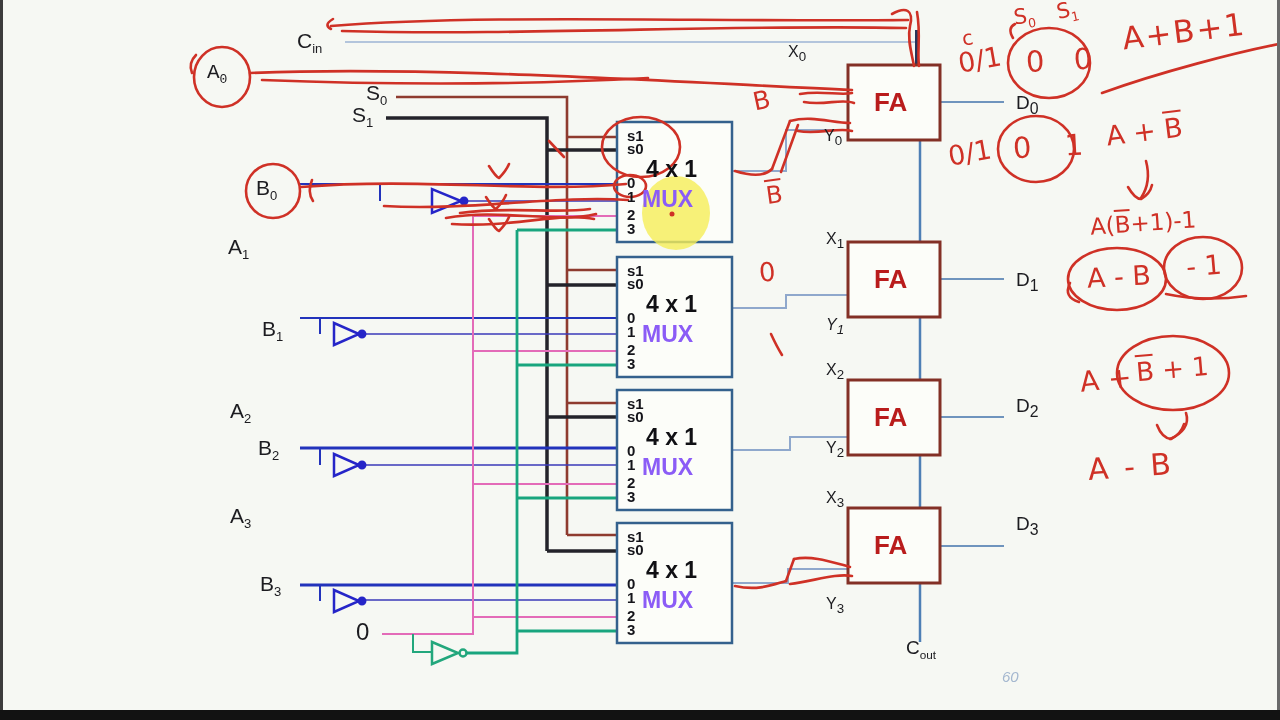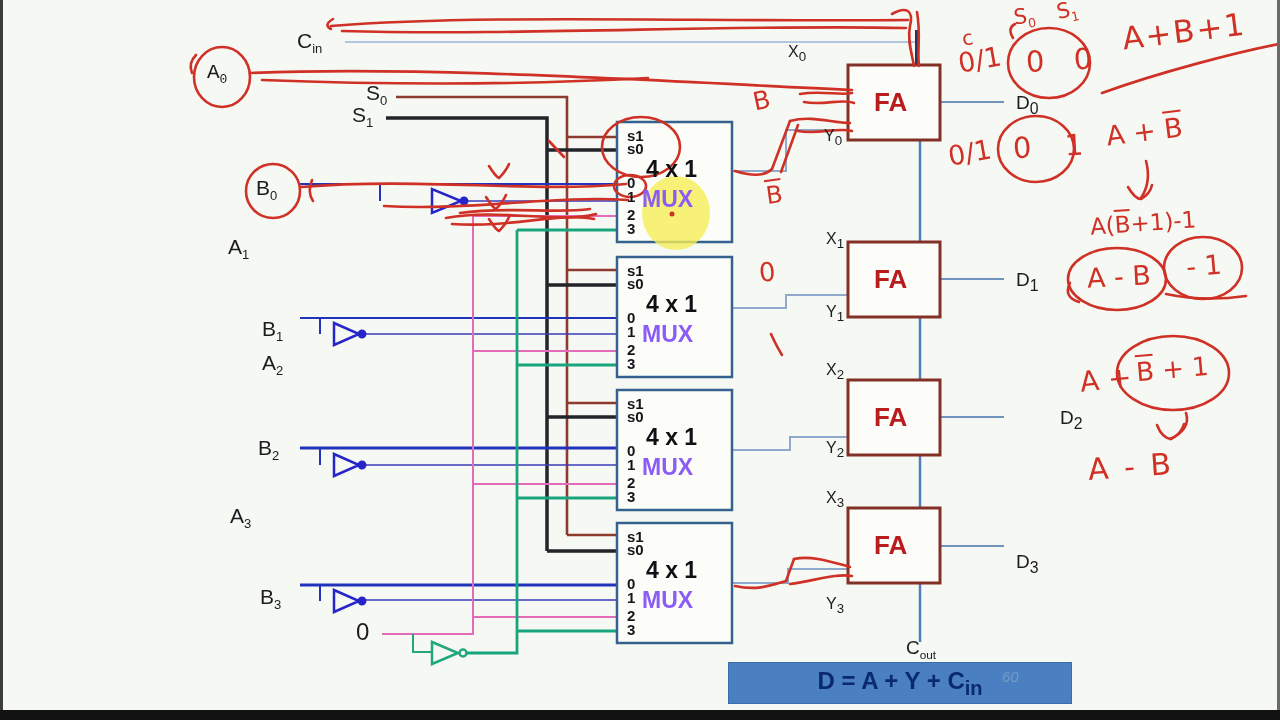--- a/index.html
+++ b/index.html
@@ -193,26 +193,26 @@
     <path d="M1186,413 C1190,425 1182,434 1170,439"></path>
     <path d="M1157,425 q5,13 14,14 q10,-5 13,-15"></path>
   </g>
 </svg>
 
 <span class="lbl" style="left:297px;top:30px;"><span>C</span><sub>in</sub></span>
 <span class="lbl" style="left:366px;top:82px;"><span>S</span><sub>0</sub></span>
 <span class="lbl" style="left:352px;top:104px;"><span>S</span><sub>1</sub></span>
 <span class="lbl" style="left:207px;top:62px;font-family:Liberation Mono, monospace;"><span>A</span><sub>0</sub></span>
 <span class="lbl" style="left:228px;top:236px;"><span>A</span><sub>1</sub></span>
-<span class="lbl" style="left:230px;top:352px;margin-left:32px;"><span>A</span><sub>2</sub></span>
+<span class="lbl" style="left:230px;top:400px;"><span>A</span><sub>2</sub></span>
 <span class="lbl" style="left:230px;top:505px;text-align:right;"><span>A</span><sub>3</sub></span>
 <span class="lbl" style="left:256px;top:177px;"><span>B</span><sub>0</sub></span>
 <span class="lbl" style="left:262px;top:318px;"><span>B</span><sub>1</sub></span>
 <span class="lbl" style="left:258px;top:437px;"><span>B</span><sub>2</sub></span>
-<span class="lbl" style="left:260px;top:586px;"><span>B</span><sub>3</sub></span>
+<span class="lbl" style="left:260px;top:573px;"><span>B</span><sub>3</sub></span>
 <span class="lbl" style="left:356px;top:620px;font-size:24px;">0</span>
 <span class="lbl" style="left:906px;top:638px;font-size:19px;"><span>C</span><sub>out</sub></span>
 
 <span class="pin" style="left:627px;top:128px;">s1</span>
 <span class="pin" style="left:627px;top:141px;">s0</span>
 <span class="muxsize" style="left:646px;top:158px;">4 x 1</span>
 <span class="pin" style="left:627px;top:175px;">0</span>
 <span class="muxname" style="left:642px;top:188px;">MUX</span>
 <span class="pin" style="left:627px;top:189px;">1</span>
 <span class="pin" style="left:627px;top:207px;">2</span>
@@ -246,52 +246,49 @@
 <span class="pin" style="left:627px;top:622px;">3</span>
 
 <span class="falbl" style="left:874px;top:89px;">FA</span>
 <span class="falbl" style="left:874px;top:266px;">FA</span>
 <span class="falbl" style="left:874px;top:404px;">FA</span>
 <span class="falbl" style="left:874px;top:532px;">FA</span>
 
 <span class="io" style="left:788px;top:44px;"><span>X</span><sub>0</sub></span>
 <span class="io" style="left:824px;top:128px;"><span>Y</span><sub>0</sub></span>
 <span class="io" style="left:826px;top:222px;margin-top:9px;"><span>X</span><sub>1</sub></span>
-<span class="io" style="left:826px;top:304px;"><span>Y</span><sub>1</sub></span>
+<span class="io" style="left:826px;top:317px;font-style:italic;"><span>Y</span><sub>1</sub></span>
 <span class="io" style="left:826px;top:362px;"><span>X</span><sub>2</sub></span>
 <span class="io" style="left:826px;top:440px;"><span>Y</span><sub>2</sub></span>
 <span class="io" style="left:826px;top:490px;"><span>X</span><sub>3</sub></span>
 <span class="io" style="left:826px;top:596px;"><span>Y</span><sub>3</sub></span>
 
 <span class="dout" style="left:1016px;top:93px;"><span>D</span><sub>0</sub></span>
 <span class="dout" style="left:1016px;top:270px;"><span>D</span><sub>1</sub></span>
-<span class="dout" style="left:1016px;top:408px;margin-left:44px;"><span>D</span><sub>2</sub></span>
-<span class="dout" style="left:1016px;top:552px;"><span>D</span><sub>3</sub></span>
+<span class="dout" style="left:1016px;top:396px;"><span>D</span><sub>2</sub></span>
+<span class="dout" style="left:1016px;top:514px;"><span>D</span><sub>3</sub></span>
 
 <span class="hw" style="left:962px;top:28px;font-size:20px;transform:rotate(-10deg);">c</span>
 <span class="hw" style="left:1014px;top:6px;font-size:21px;transform:rotate(-8deg);"><span>S</span><sub>0</sub></span>
 <span class="hw" style="left:1057px;top:0px;font-size:21px;transform:rotate(-12deg);"><span>S</span><sub>1</sub></span>
 <span class="hw" style="left:958px;top:46px;font-size:27px;transform:rotate(-10deg);">0/1</span>
 <span class="hw" style="left:1026px;top:46px;font-size:29px;letter-spacing:10px;transform:rotate(-3deg);">0 0</span>
 <span class="hw" style="left:1122px;top:16px;font-size:31px;letter-spacing:2px;transform:rotate(-7deg);">A+B+1</span>
 <span class="hw" style="left:948px;top:139px;font-size:27px;transform:rotate(-10deg);">0/1</span>
 <span class="hw" style="left:1013px;top:132px;font-size:29px;letter-spacing:12px;transform:rotate(-3deg);">0 1</span>
 <span class="hw" style="left:1106px;top:118px;font-size:27px;transform:rotate(-7deg);"><span>A + </span><span class="bar">B</span></span>
 <span class="hw" style="left:1090px;top:212px;font-size:23px;transform:rotate(-4deg);"><span>A(</span><span class="bar">B</span><span>+1)-1</span></span>
 <span class="hw" style="left:1087px;top:263px;font-size:27px;transform:rotate(-3deg);">A - B</span>
 <span class="hw" style="left:1186px;top:252px;font-size:27px;transform:rotate(-5deg);">- 1</span>
 <span class="hw" style="left:1080px;top:366px;font-size:28px;transform:rotate(-6deg);">A +</span>
 <span class="hw" style="left:1136px;top:356px;font-size:26px;transform:rotate(-5deg);"><span class="bar">B</span><span> + 1</span></span>
 <span class="hw" style="left:1088px;top:452px;font-size:30px;letter-spacing:3px;transform:rotate(-4deg);">A - B</span>
 <span class="hw" style="left:753px;top:88px;font-size:25px;transform:rotate(-12deg);">B</span>
 <span class="hw" style="left:766px;top:183px;font-size:24px;transform:rotate(-8deg);"><span class="bar">B</span></span>
 <span class="hw" style="left:759px;top:259px;font-size:26px;transform:rotate(-5deg);">0</span>
 
-<div id="banner">
-  <span class="ftxt"><span>D = A + Y + C</span><sub>in</sub></span>
-</div>
 <span id="wm">60</span>
 
 <div class="edge" style="left:0;top:0;width:3px;height:720px;"></div>
 <div class="edge" style="left:1277px;top:0;width:3px;height:720px;background:#6a6a6a;"></div>
 <div class="edge" style="left:0;top:710px;width:1280px;height:10px;background:#121212;"></div>
 
 </div>
 
 </body></html>

